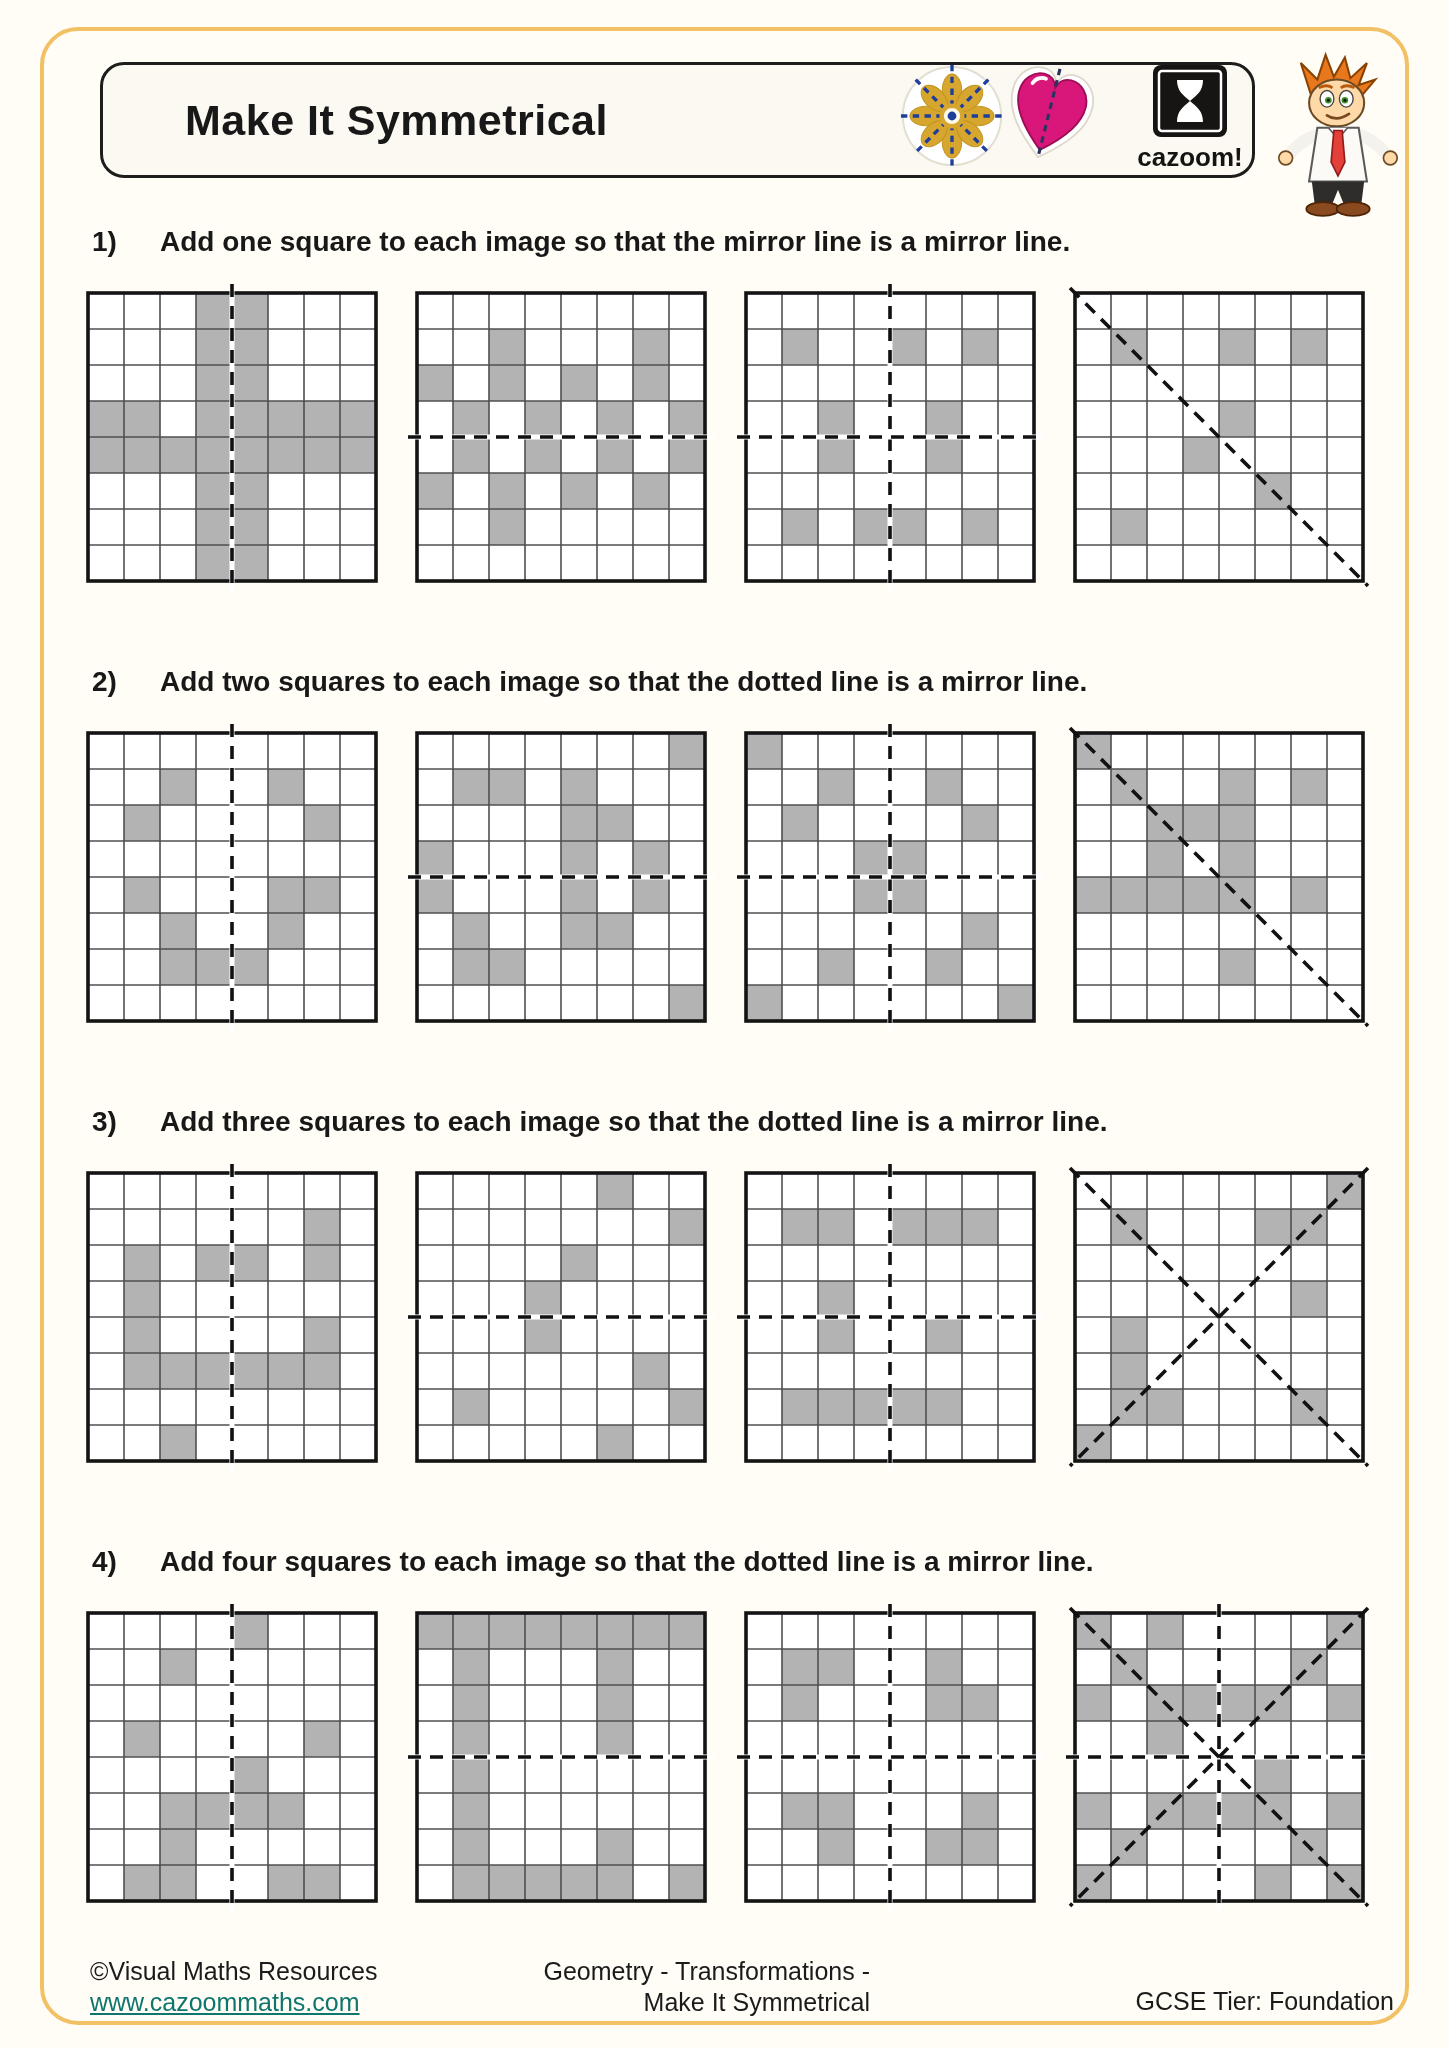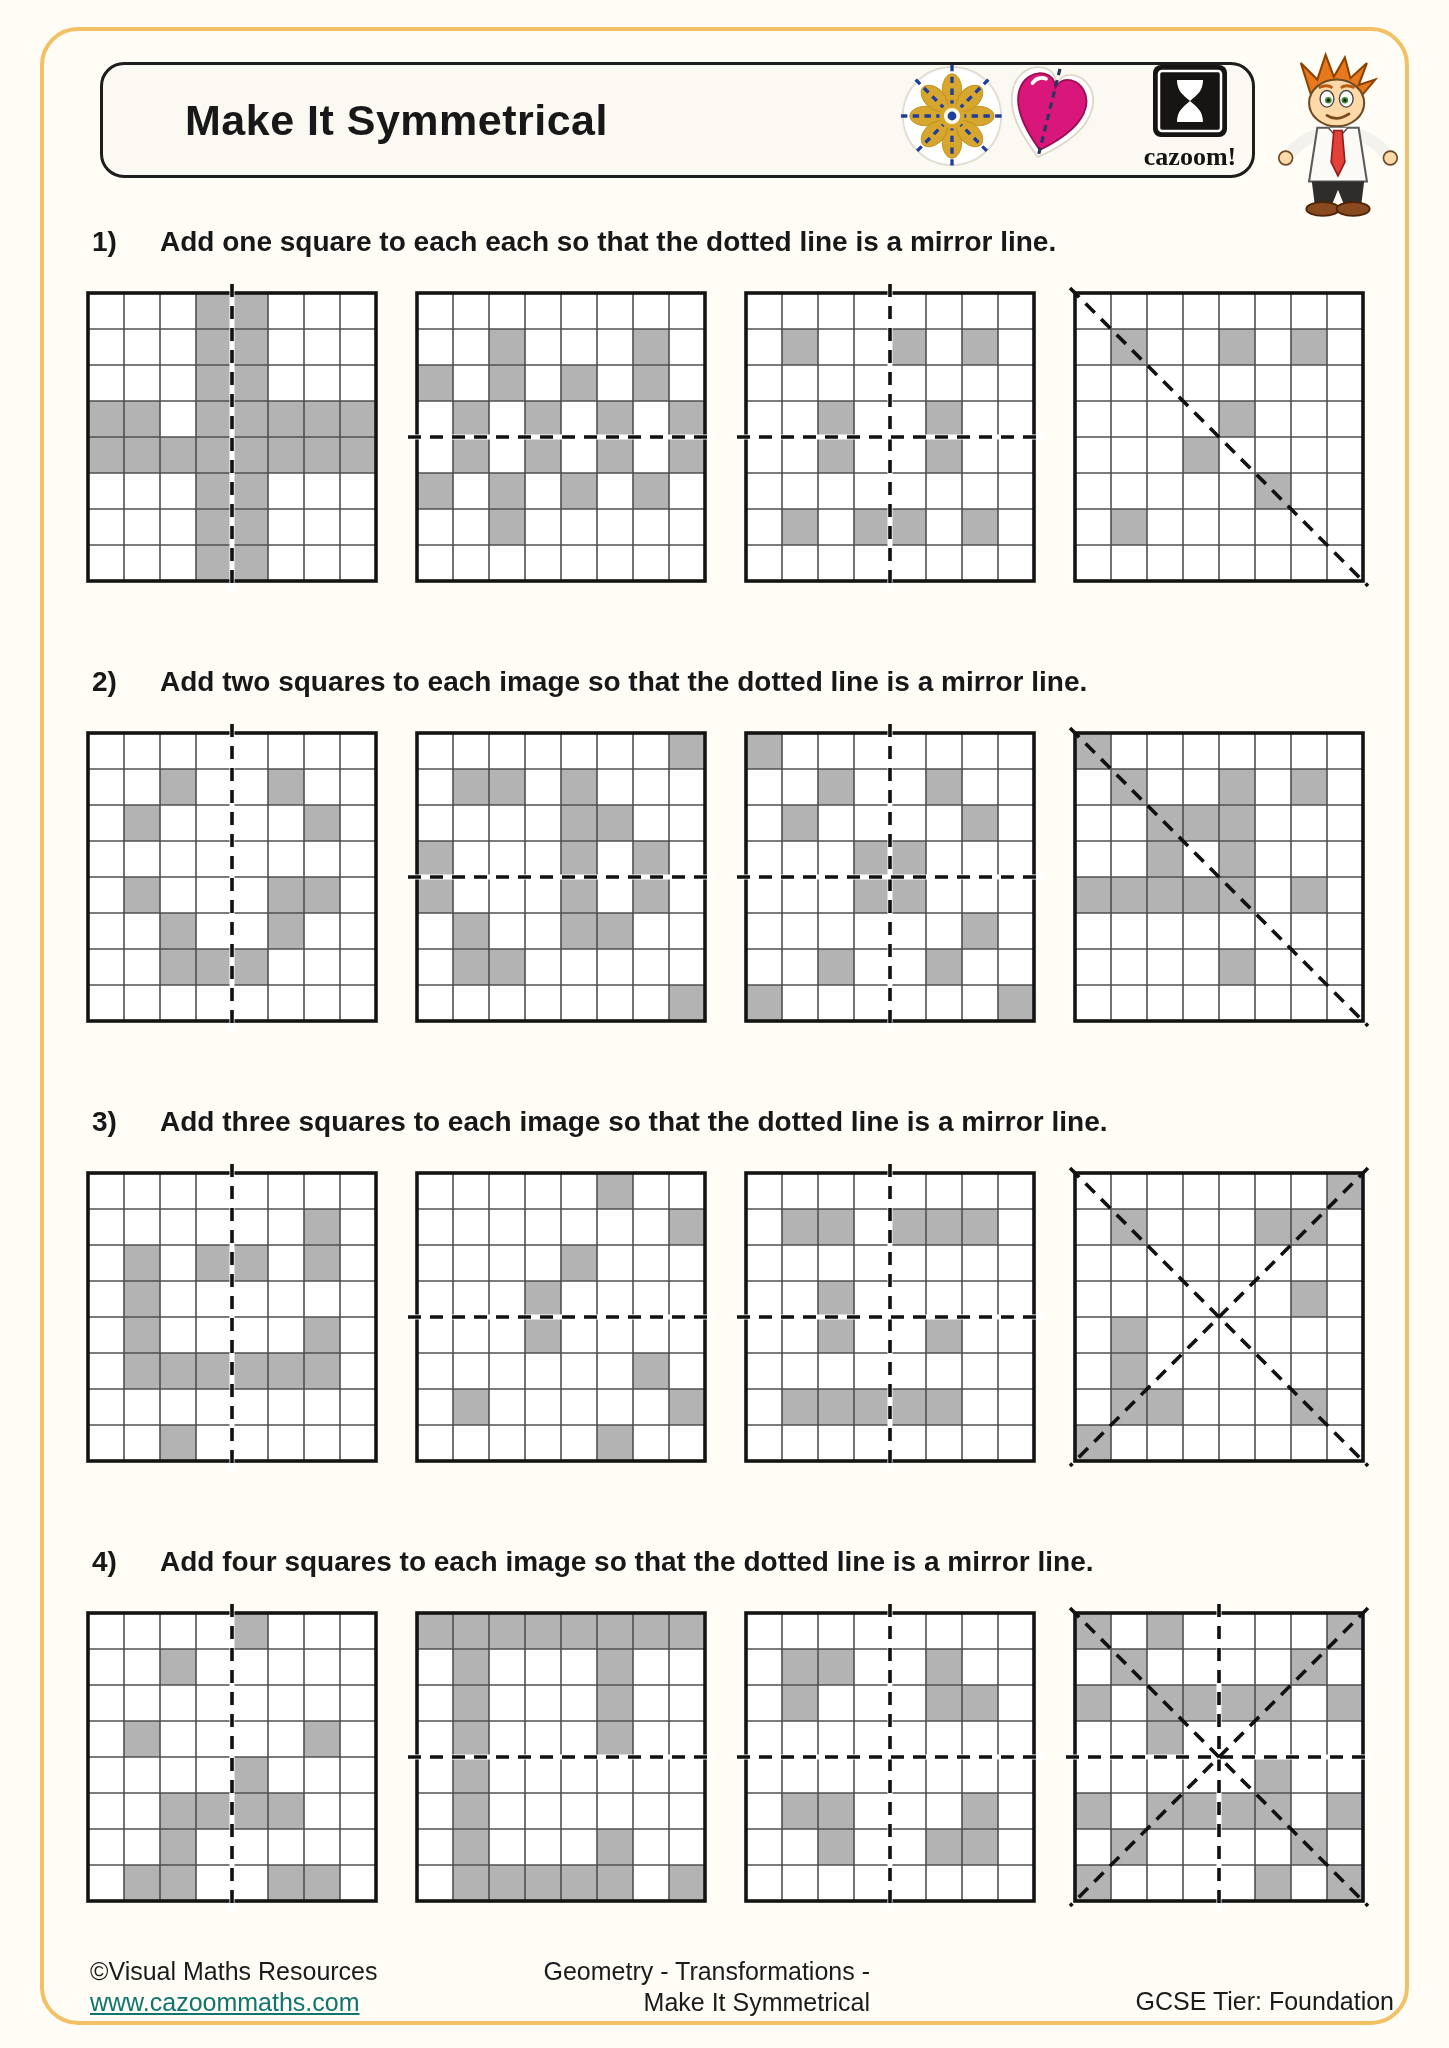--- a/index.html
+++ b/index.html
@@ -7,21 +7,21 @@
         font-family:"Liberation Sans",sans-serif;overflow:hidden;}
   .outer-border{position:absolute;left:40px;top:27px;width:1361px;height:1990px;
         border:4px solid #f2c165;border-radius:38px;pointer-events:none;}
   .header-box{position:absolute;left:100px;top:62px;width:1155px;height:116px;
         background:#fbf9f1;border:3px solid #1d1d1d;border-radius:24px;box-sizing:border-box;}
   .title{position:absolute;left:82px;top:50%;transform:translateY(-50%);
         font-size:43px;font-weight:bold;color:#181818;letter-spacing:0.5px;white-space:nowrap;}
   .hdr-icon{position:absolute;}
   .logo-wrap{position:absolute;left:1128px;top:64px;width:124px;text-align:center;}
   .logo-box{display:inline-block;}
-  .logo-text{font-family:Liberation Serif, serif;font-weight:bold;font-size:26px;
+  .logo-text{font-family:Liberation Sans, sans-serif;font-weight:bold;font-size:26px;
         color:#161412;margin-top:0px;letter-spacing:0px;}
   .question-text{position:absolute;left:92px;display:flex;gap:22px;
         font-size:28px;font-weight:bold;color:#181818;white-space:nowrap;}
   .q-num{width:46px;}
   .grids-row{position:absolute;left:88px;display:flex;gap:41px;}
   .grid-slot{position:relative;width:288px;height:288px;}
   .grid-slot svg{position:absolute;left:-10px;top:-10px;overflow:visible;}
   .footer{position:absolute;top:1956px;left:0;width:1449px;font-size:25px;color:#1b1b1b;}
   .footer-left{position:absolute;left:57px;top:0;line-height:31px;margin-left:33px;}
   .footer-center{position:absolute;left:440px;top:0;width:430px;text-align:right;line-height:31px;}
@@ -106,21 +106,21 @@
     <path d="M52,57 L58,57 L60,80 L55,90 L50,80 Z" fill="#e3403a" stroke="#8f1d1a" stroke-width="1.2"></path>
 
     <path d="M36,94 L74,94 L72,110 L59,110 L55,100 L51,110 L38,110 Z" fill="#2e2d2b"></path>
 
     <ellipse cx="44" cy="114" rx="12" ry="5" fill="#8a4a1f" stroke="#4e2405" stroke-width="1.3"></ellipse>
     <ellipse cx="66" cy="114" rx="12" ry="5" fill="#8a4a1f" stroke="#4e2405" stroke-width="1.3"></ellipse>
   </svg>
 
   <div class="question-text" style="top:226px;">
     <span class="q-num">1)</span>
-    <span>Add one square to each each so that the dotted line is a mirror line.</span>
+    <span>Add one square to each image so that the mirror line is a mirror line.</span>
   </div>
   <div class="grids-row" style="top:293px;">
     <div class="grid-slot">
         <svg width="308" height="308" viewBox="-10 -10 308 308">
           <rect x="0" y="0" width="288" height="288" fill="#ffffff"></rect>
           <rect x="108" y="0" width="36" height="36" fill="#b3b3b3"></rect>
           <rect x="144" y="0" width="36" height="36" fill="#b3b3b3"></rect>
           <rect x="108" y="36" width="36" height="36" fill="#b3b3b3"></rect>
           <rect x="144" y="36" width="36" height="36" fill="#b3b3b3"></rect>
           <rect x="108" y="72" width="36" height="36" fill="#b3b3b3"></rect>

